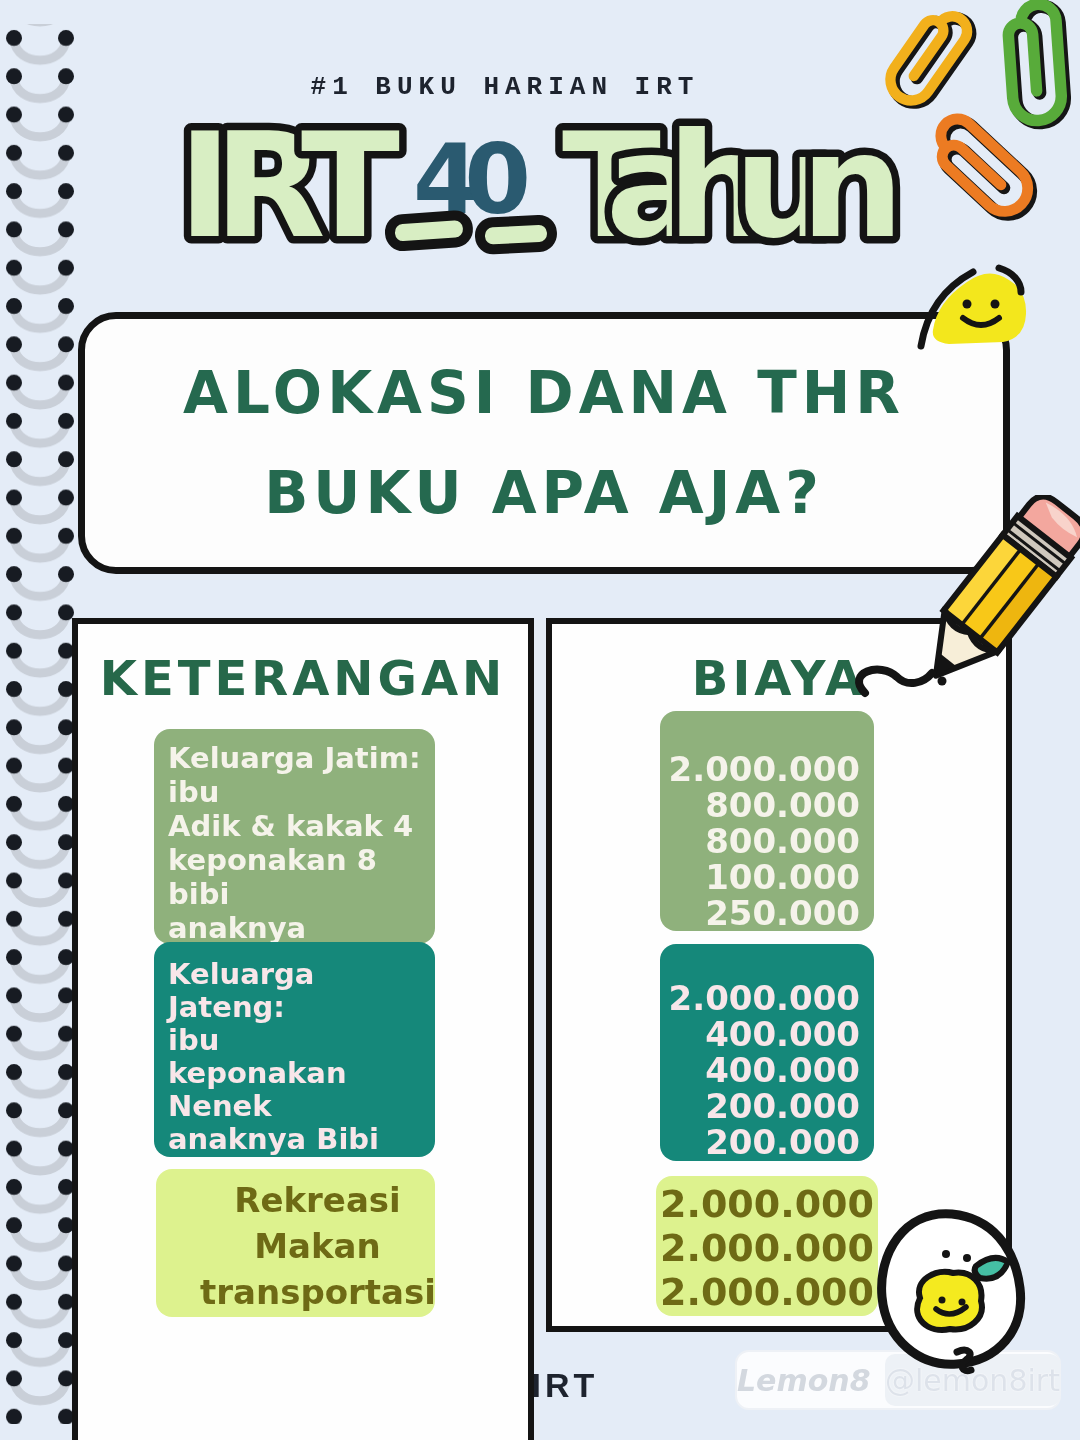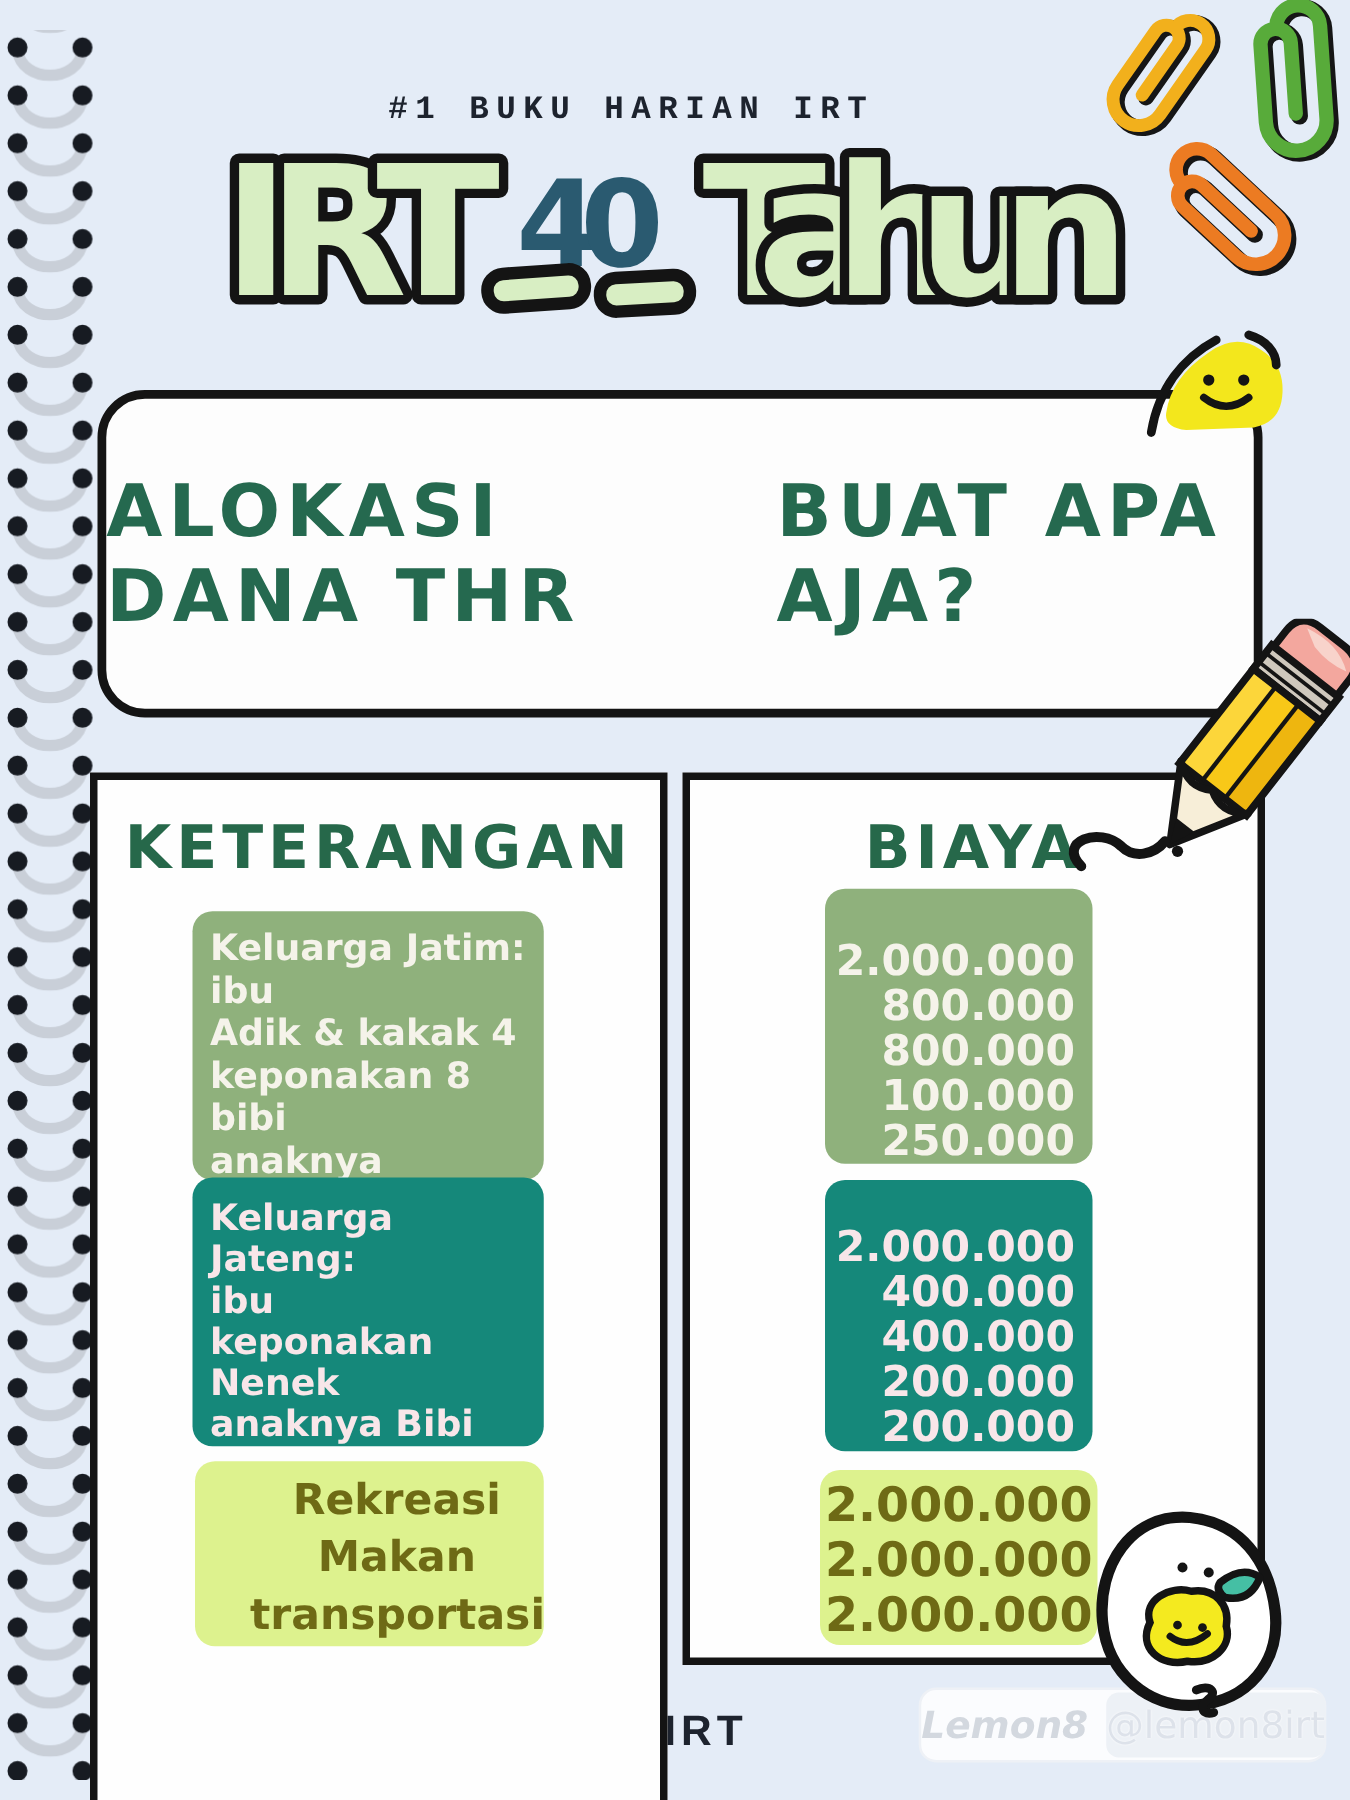--- a/index.html
+++ b/index.html
@@ -11,21 +11,21 @@
   .tagline{left:0;top:72px;width:1010px;text-align:center;
     font-family:"Liberation Mono", monospace;font-weight:bold;font-size:26px;
     letter-spacing:6px;color:#1d232e;}
   .footer{left:72px;top:1366px;width:820px;text-align:center;
     font-family:Liberation Sans, sans-serif;font-weight:bold;font-size:34px;
     letter-spacing:4px;color:#1d232e;}
 
   
   .qbox{left:78px;top:312px;width:932px;height:262px;background:#fdfdfd;
     border:7px solid #141414;border-radius:38px;box-sizing:border-box;
-    display:flex;flex-direction:row;align-items:center;justify-content:center;
+    display:flex;flex-direction:column;align-items:center;justify-content:center;
     gap:32px;z-index:4;}
   .qline{font-weight:bold;font-size:58px;letter-spacing:5px;color:#25694f;}
 
   
   .col{background:#fefefe;border:6px solid #141414;box-sizing:border-box;z-index:10;}
   .col.left{left:72px;top:618px;width:462px;height:860px;}
   .col.right{left:546px;top:618px;width:466px;height:714px;}
   .col-header{position:absolute;top:26px;left:0;width:100%;text-align:center;
     font-weight:bold;font-size:48px;letter-spacing:4px;color:#26684a;}
   .group{position:absolute;border-radius:16px;box-sizing:border-box;}
@@ -98,21 +98,21 @@
     <text x="413" y="213" textLength="118" font-family="DejaVu Sans, sans-serif" font-weight="bold" font-size="96" fill="#2a5a70">40</text>
     <g>
       <rect x="390" y="220" width="78" height="27" rx="13" transform="rotate(-4 390 233)" fill="#d8eec3" stroke="#141414" stroke-width="10"></rect>
       <rect x="480" y="223" width="72" height="27" rx="13" transform="rotate(-3 480 236)" fill="#d8eec3" stroke="#141414" stroke-width="10"></rect>
     </g>
     <text x="562" y="236" textLength="342" font-family="DejaVu Sans, sans-serif" font-weight="bold" font-size="145" fill="#d8eec3" stroke="#141414" stroke-width="15" stroke-linejoin="round" paint-order="stroke">Tahun</text>
   </svg>
 
   <div class="abs qbox">
     <div class="qline">ALOKASI DANA THR</div>
-    <div class="qline">BUAT APA AJA?</div>
+    <div class="qline">BUKU APA AJA?</div>
   </div>
 
   <svg class="abs z15" style="left:915px;top:258px;" width="130" height="105" viewBox="0 0 130 105">
     <path d="M18 72 Q22 44 52 24 Q74 8 94 22 Q112 33 111 56 Q110 80 88 84 L34 86 Q16 84 18 72 Z" fill="#f3e71c"></path>
     <path d="M6 88 C12 52 32 28 58 14" fill="none" stroke="#141414" stroke-width="7" stroke-linecap="round"></path>
     <path d="M84 10 C98 14 106 24 106 34" fill="none" stroke="#141414" stroke-width="7" stroke-linecap="round"></path>
     <circle cx="52" cy="46" r="4.5" fill="#141414"></circle>
     <circle cx="80" cy="46" r="4.5" fill="#141414"></circle>
     <path d="M48 60 Q66 74 84 60" fill="none" stroke="#141414" stroke-width="6" stroke-linecap="round"></path>
   </svg>

